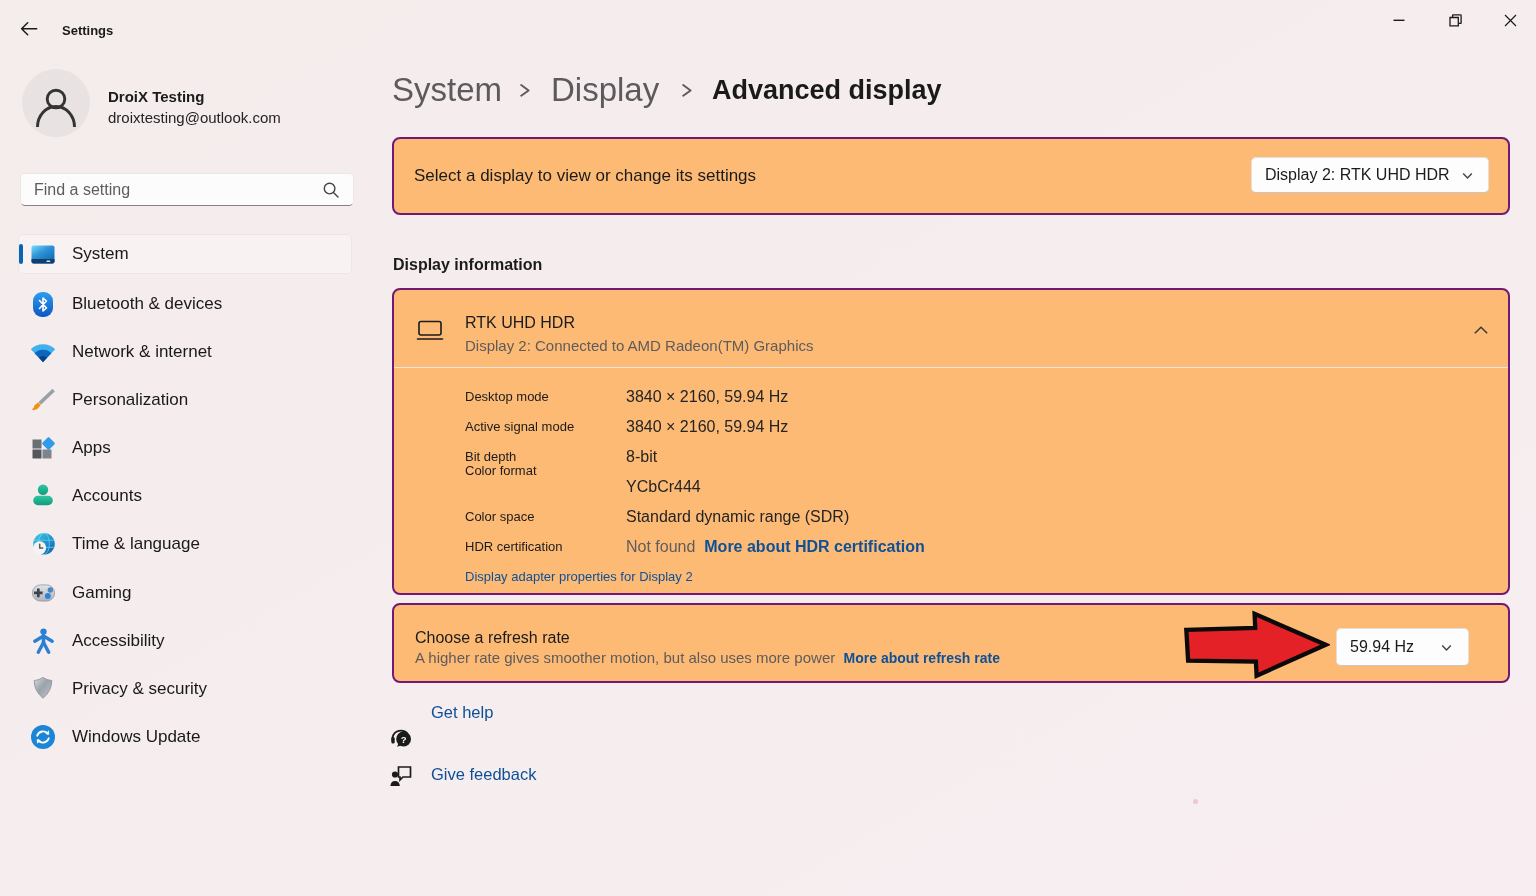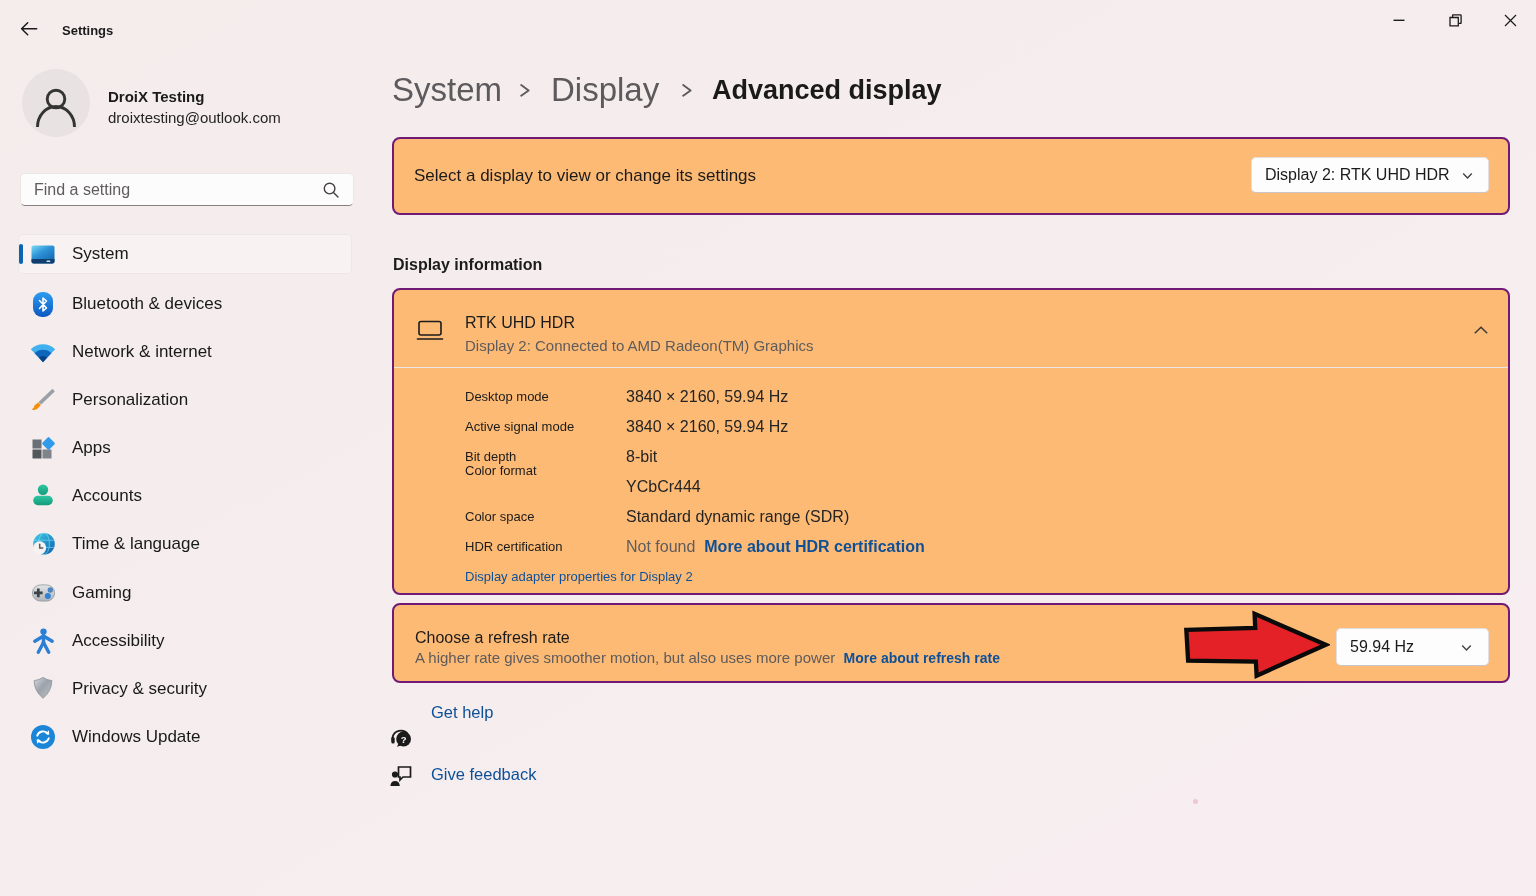--- a/index.html
+++ b/index.html
@@ -46,21 +46,21 @@
 .c2sub { position:absolute; left:71px; top:47px; font-size:15px; line-height:17px; color:#5e5b5c; }
 .chevup { position:absolute; left:1080px; top:34px; }
 .dl { position:absolute; left:71px; font-size:13px; line-height:20px; }
 .dv { position:absolute; left:224px; font-size:16px; line-height:20px; color:#242424;margin-left:8px; }
 .gray { color:#5f5c5d; }
 .lnk { color:#0e5097; text-decoration:none; }
 b.lnk { font-weight:700; }
 .card3 { left:392px; top:603px; width:1118px; height:80px; }
 .c3t { position:absolute; left:21px; top:23px; font-size:16px; line-height:19px; }
 .c3s { position:absolute; left:21px; top:44px; font-size:15px; line-height:18px; color:#5e5b5c; }
-.drop3 { position:absolute; left:942px; top:23px; width:153px; height:38px; padding:0 15px 0 13px; }
+.drop3 { position:absolute; left:942px; top:23px; width:133px; height:38px; padding:0 15px 0 13px; }
 .bl { left:431px; font-size:16.5px; line-height:20px; }
 .blic { left:390px; }
 .dot { left:1193px; top:799px; width:5px; height:5px; background:#ecc0d2; border-radius:50%; opacity:0.85;}
 </style>
 </head>
 <body>
 
   <div class="abs back">
     <svg width="24" height="24" viewBox="0 0 24 24">
       <path d="M4.6 11.8 H19.7 M4.6 11.8 L10.7 5.8 M4.6 11.8 L10.7 17.8" stroke="#1b1b1b" stroke-width="1.5" fill="none" stroke-linecap="round" stroke-linejoin="round"></path>

